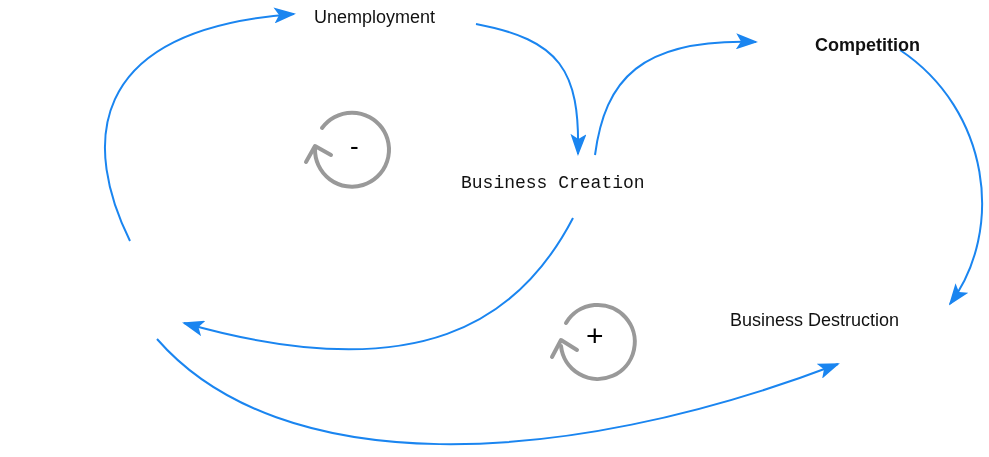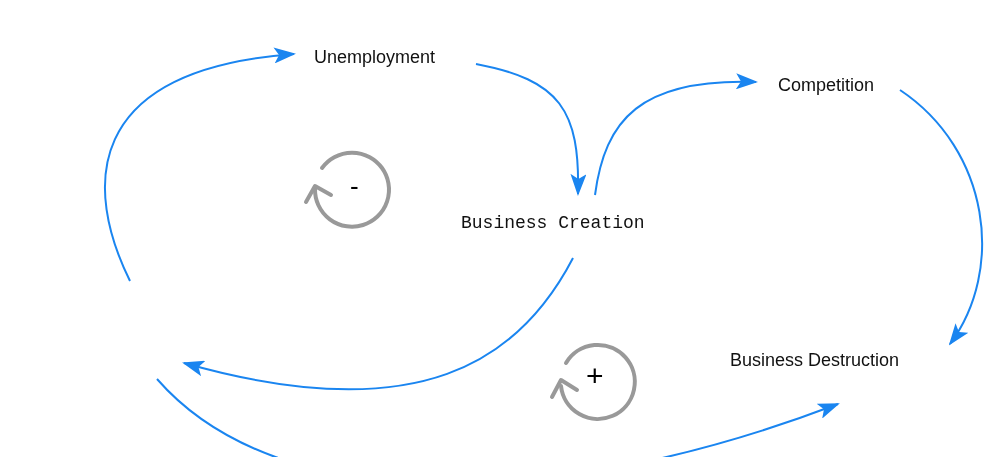--- a/index.html
+++ b/index.html
@@ -1,17 +1,17 @@
 <!DOCTYPE html>
 <html><head>
 <meta charset="utf-8">
 <style>
   html, body { margin: 0; padding: 0; background: #ffffff; }
   body { width: 989px; height: 457px; position: relative; overflow: hidden; font-family: "Liberation Sans", sans-serif; }
-  .canvas { position: absolute; left: 0; top: 0; width: 989px; height: 347px; margin-top: 40px; }
+  .canvas { position: absolute; left: 0; top: 0; width: 989px; height: 347px; }
   .node { position: absolute; font-size: 18px; color: #111111; white-space: nowrap; line-height: 22px; }
   .loop-sign { position: absolute; font-size: 26px; color: #000; line-height: 26px; }
   svg { position: absolute; left: 0; top: 0; }
 </style>
 </head>
 <body>
 
 <div class="canvas">
   <svg width="989" height="457" viewBox="0 0 989 457">
     <defs>
@@ -40,19 +40,19 @@
       <path d="M306,162 L315,146 L331,155" stroke="#999999" stroke-width="4" fill="none" stroke-linecap="round" stroke-linejoin="round"></path>
     </g>
 
     <g>
       <path d="M566,323 A37,37 0 1 1 561,346" stroke="#999999" stroke-width="4" fill="none" stroke-linecap="round"></path>
       <path d="M552,357 L561,340 L577,350" stroke="#999999" stroke-width="4" fill="none" stroke-linecap="round" stroke-linejoin="round"></path>
     </g>
   </svg>
 
   <div class="node" style="left:314px; top:6px;">Unemployment</div>
-  <div class="node" style="left:778px; top:34px;">Competition</div>
+  <div class="node" style="left:815px; top:34px;font-weight:bold;">Competition</div>
   <div class="node" style="left:461px; top:172px;font-family:Liberation Mono, monospace;">Business Creation</div>
   <div class="node" style="left:730px; top:309px;">Business Destruction</div>
 
   <div class="loop-sign" style="left:350px; top:133px;">-</div>
   <div class="loop-sign" style="left:586px; top:323px; font-size:30px;">+</div>
 </div>
 
 </body></html>

